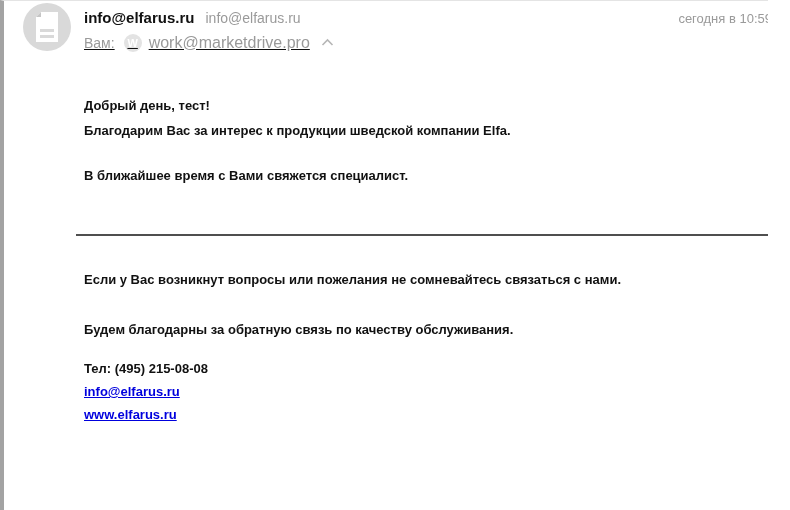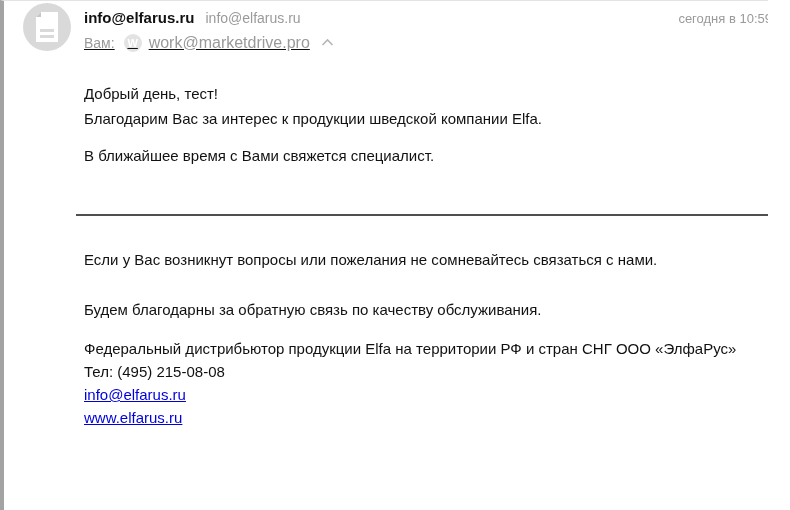--- a/index.html
+++ b/index.html
@@ -65,27 +65,28 @@
   .recipient-email { font-size: 16px; color: var(--muted, #9a9a9a); }
   .collapse-toggle {
     margin-left: 11px;
     display: flex; align-items: center;
     cursor: pointer;
   }
 
   
   .email-body {
     position: absolute;
-    left: 80px; top: 80px; right: 0;
-    font-size: 15px;
+    left: 80px; top: 92px; right: 0;
+    font-size: 13px;
     line-height: 25px;
     color: #111;
+    font-weight: bold;
   }
   .para-group1 { }
-  .para2 { margin-top: 12px; }
+  .para2 { margin-top: 20px; }
   .divider {
     margin-top: 46px;
     margin-left: -8px;
     width: calc(100% + 8px);
     height: 2px;
     border: none;
     background: var(--divider, #4f4f4f);
   }
   .para3 { margin-top: 31px; }
   .para4 { margin-top: 25px; }
@@ -136,20 +137,19 @@
     </div>
 
     <div class="para2">В ближайшее время с Вами свяжется специалист.</div>
 
     <hr class="divider">
 
     <div class="para3">Если у Вас возникнут вопросы или пожелания не сомневайтесь связаться с нами.</div>
     <div class="para4">Будем благодарны за обратную связь по качеству обслуживания.</div>
 
     <div class="signature">
-      <div>Федеральный дистрибьютор продукции Elfa на территории РФ и стран СНГ ООО «ЭлфаРус»</div>
       <div>Тел: (495) 215-08-08</div>
       <div><a href="#">info@elfarus.ru</a></div>
       <div><a href="#">www.elfarus.ru</a></div>
     </div>
   </div>
 
 </div>
 
 </body></html>

